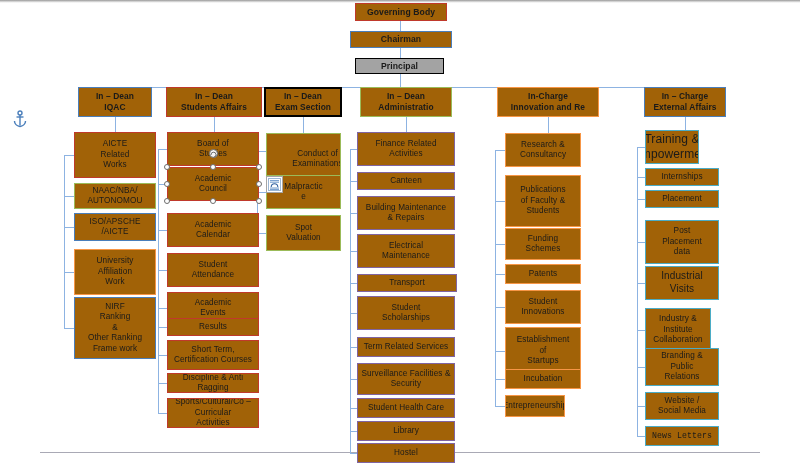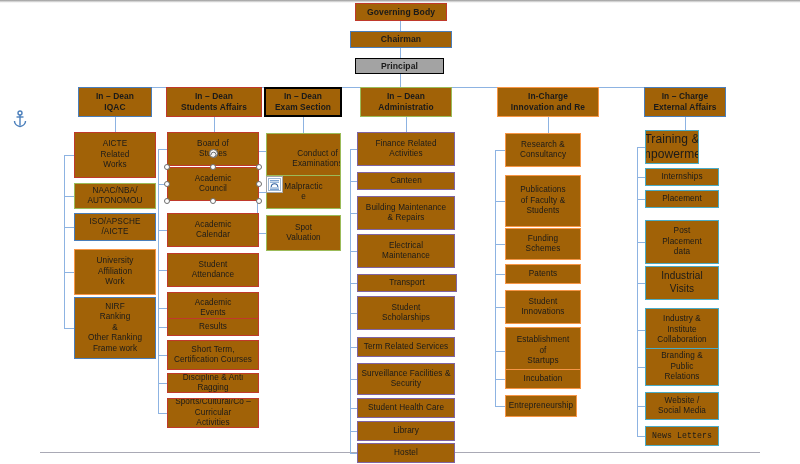--- a/index.html
+++ b/index.html
@@ -218,33 +218,33 @@
 Students</div>
       <div class="node" style="left: 505px; top: 228px; width: 76px; height: 32px; border: 1.4px solid rgb(247, 150, 70); font-size: 8.2px;">Funding
 Schemes</div>
       <div class="node" style="left: 505px; top: 264px; width: 76px; height: 20px; border: 1.4px solid rgb(247, 150, 70); font-size: 8.2px;">Patents</div>
       <div class="node" style="left: 505px; top: 290px; width: 76px; height: 34px; border: 1.4px solid rgb(247, 150, 70); font-size: 8.2px;">Student
 Innovations</div>
       <div class="node" style="left: 505px; top: 327px; width: 76px; height: 48px; border: 1.4px solid rgb(247, 150, 70); font-size: 8.2px;">Establishment
 of
 Startups</div>
       <div class="node" style="left: 505px; top: 369px; width: 76px; height: 20px; border: 1.4px solid rgb(247, 150, 70); font-size: 8.2px;">Incubation</div>
-      <div class="node" style="left: 505px; top: 395px; width: 72px; height: 22px; border: 1.4px solid rgb(247, 150, 70); font-size: 8.2px;">Entrepreneurship</div>
+      <div class="node" style="left: 505px; top: 395px; width: 60px; height: 22px; border: 1.4px solid rgb(247, 150, 70); font-size: 8.2px;">Entrepreneurship</div>
       <div class="node bold" style="left: 644px; top: 87px; width: 82px; height: 30px; border: 1.6px solid rgb(74, 126, 187); font-size: 8.4px;">In – Charge
 External Affairs</div>
       <div class="node" style="left: 645px; top: 130px; width: 54px; height: 34px; border: 1.4px solid rgb(75, 172, 198); font-size: 12px;">Training &amp;
 Empowerment</div>
       <div class="node" style="left: 645px; top: 168px; width: 74px; height: 18px; border: 1.4px solid rgb(75, 172, 198); font-size: 8.2px;">Internships</div>
       <div class="node" style="left: 645px; top: 190px; width: 74px; height: 18px; border: 1.4px solid rgb(75, 172, 198); font-size: 8.2px;">Placement</div>
       <div class="node" style="left: 645px; top: 220px; width: 74px; height: 44px; border: 1.4px solid rgb(75, 172, 198); font-size: 8.2px;">Post
 Placement
 data</div>
       <div class="node" style="left: 645px; top: 266px; width: 74px; height: 34px; border: 1.4px solid rgb(75, 172, 198); font-size: 10px;">Industrial
 Visits</div>
-      <div class="node" style="left: 645px; top: 308px; width: 74px; height: 44px; border: 1.4px solid rgb(75, 172, 198); font-size: 8.2px;">Industry &amp;
+      <div class="node" style="left: 645px; top: 308px; width: 66px; height: 44px; border: 1.4px solid rgb(75, 172, 198); font-size: 8.2px;">Industry &amp;
 Institute
 Collaboration</div>
       <div class="node" style="left: 645px; top: 348px; width: 74px; height: 38px; border: 1.4px solid rgb(75, 172, 198); font-size: 8.2px;">Branding &amp;
 Public
 Relations</div>
       <div class="node" style="left: 645px; top: 392px; width: 74px; height: 28px; border: 1.4px solid rgb(75, 172, 198); font-size: 8.2px;">Website /
 Social Media</div>
       <div class="node" style="left: 645px; top: 426px; width: 74px; height: 20px; border: 1.4px solid rgb(75, 172, 198); font-size: 8.2px; font-family: Liberation Mono, monospace;">News Letters</div>
     </div>
 

